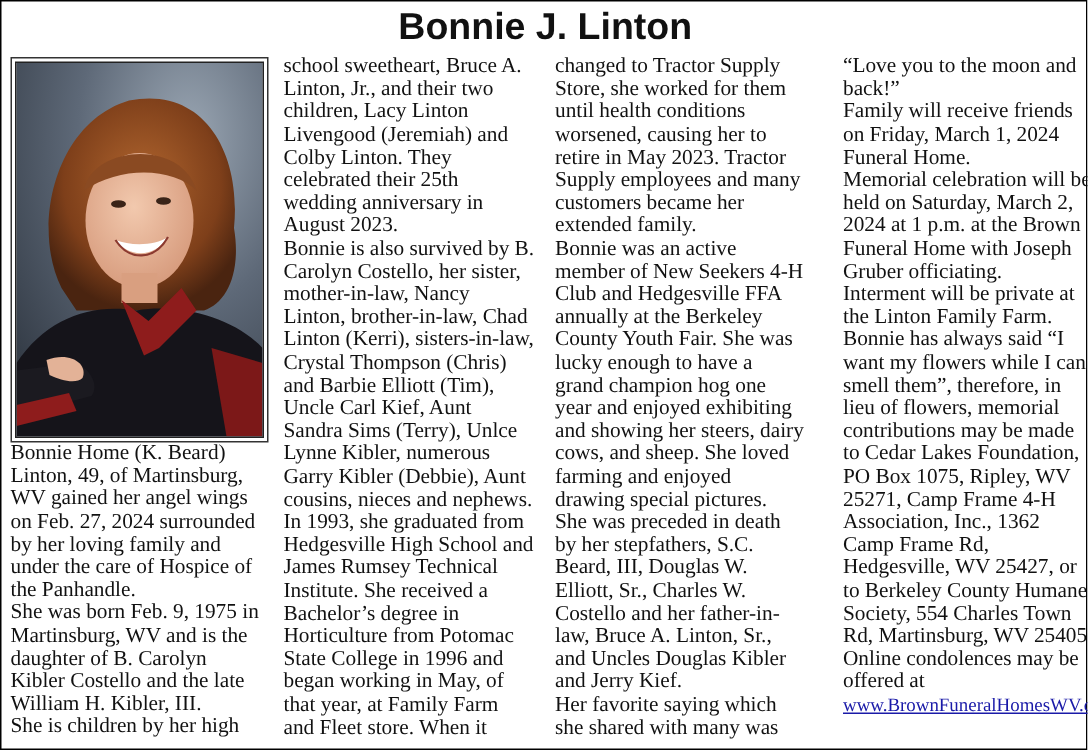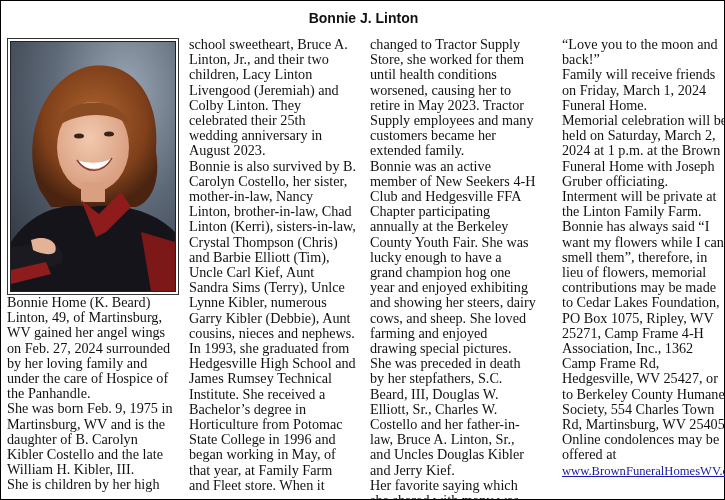--- a/index.html
+++ b/index.html
@@ -8,21 +8,21 @@
     position: relative;
     width: 723px; height: 498px;
     border: 1px solid #000;
     background: #fff;
     box-sizing: content-box;
   }
   .title {
     position: absolute; left: 0; top: 4px; width: 725px;
     text-align: center;
     font-family: "Liberation Sans", sans-serif;
-    font-weight: bold; font-size: 14px; line-height: 26px;
+    font-weight: bold; font-size: 25px; line-height: 26px;
     color: #111;
   }
   .col {
     position: absolute; top: 36px;
     font-family: "Liberation Serif", serif;
     font-size: 14.2px; line-height: 15.2px;
     color: #111;
     white-space: nowrap;
   }
   .col p { margin: 0; }
@@ -152,21 +152,20 @@
     <p>Store, she worked for them</p>
     <p>until health conditions</p>
     <p>worsened, causing her to</p>
     <p>retire in May 2023. Tractor</p>
     <p>Supply employees and many</p>
     <p>customers became her</p>
     <p>extended family.</p>
     <p>Bonnie was an active</p>
     <p>member of New Seekers 4-H</p>
     <p>Club and Hedgesville FFA</p>
-    <p>Chapter participating</p>
     <p>annually at the Berkeley</p>
     <p>County Youth Fair. She was</p>
     <p>lucky enough to have a</p>
     <p>grand champion hog one</p>
     <p>year and enjoyed exhibiting</p>
     <p>and showing her steers, dairy</p>
     <p>cows, and sheep. She loved</p>
     <p>farming and enjoyed</p>
     <p>drawing special pictures.</p>
     <p>She was preceded in death</p>

